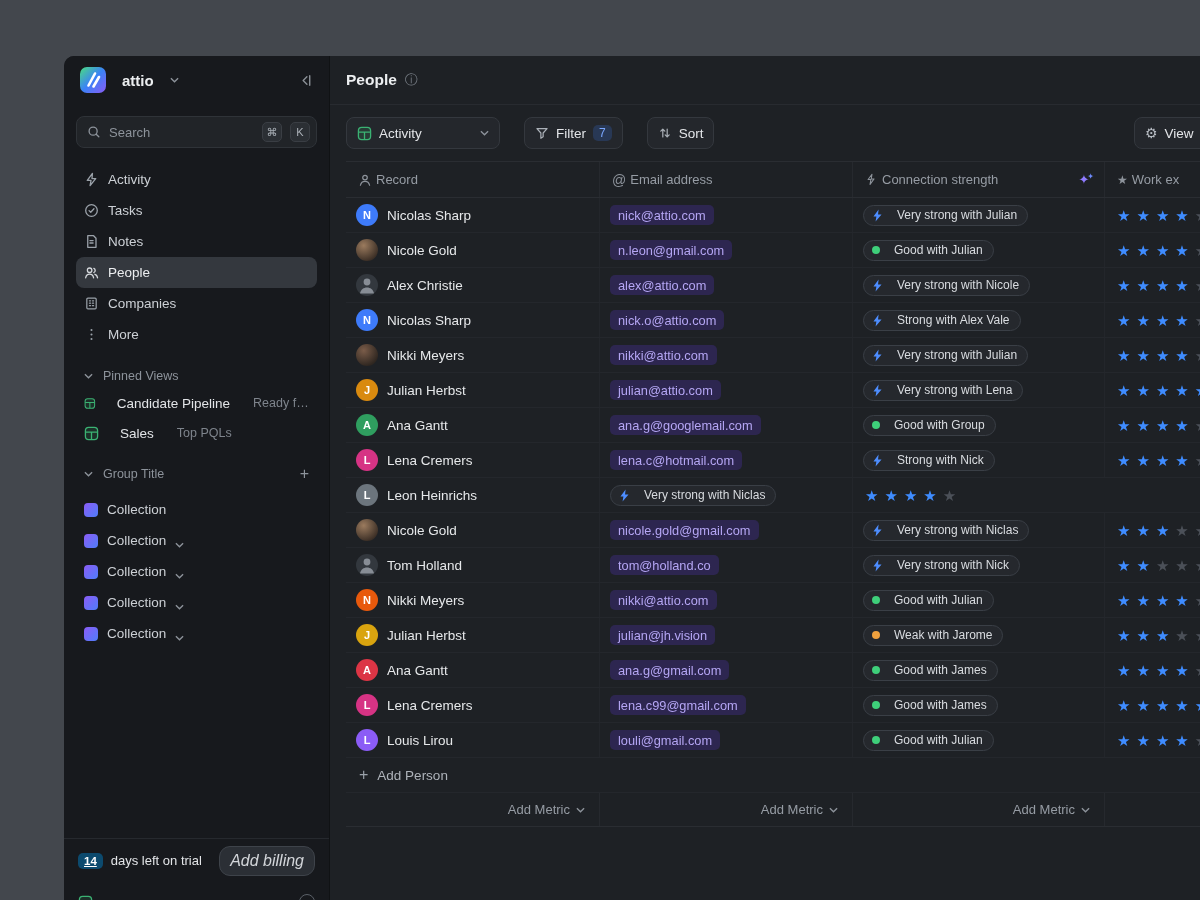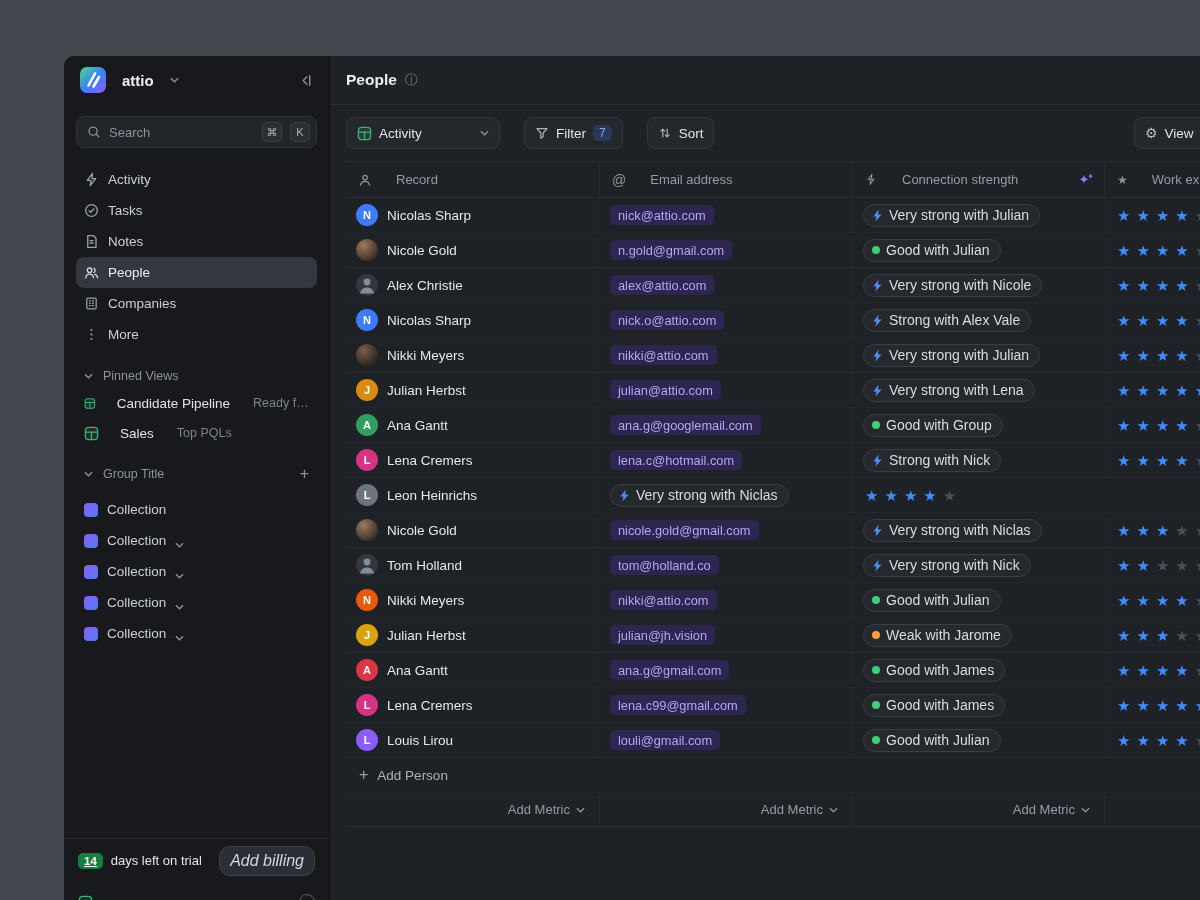--- a/index.html
+++ b/index.html
@@ -36,21 +36,21 @@
   .pinned-item { height:30px; display:flex; align-items:center; gap:21px; padding:0 8px;
                  font-size:13.5px; color:#e2e4e7; cursor:pointer; overflow:hidden; white-space:nowrap; }
   .pinned-meta { color:#7e848c; font-size:12.5px; margin-left:2px; overflow:hidden; text-overflow:ellipsis; }
 
   .coll-item { height:31px; display:flex; align-items:flex-end; gap:9px; padding:0 8px;
                font-size:13.5px; color:#ccd0d5; cursor:pointer; }
   .coll-icon { width:14px; height:14px; border-radius:4px; background:linear-gradient(135deg,#8b5cf6,#4f7df9); flex:none; }
 
   .trial { margin:auto -12px 0; border-top:1px solid #26292e; height:44px; display:flex; align-items:center;
            gap:8px; padding:0 14px; }
-  .trial-badge { background:#15803d; color:#fff; font-size:11.5px; font-weight:700; padding:2px 6px; border-radius:5px;text-decoration:underline; }
+  .trial-badge { background:#0c4a6e; color:#fff; font-size:11.5px; font-weight:700; padding:2px 6px; border-radius:5px;text-decoration:underline; }
   .trial-label { color:#e3e5e8; font-size:13px; }
   .billing-btn { margin-left:auto; background:#2b2f35; border:1px solid #3e434a; border-radius:11px;
                  padding:5px 10px; font-size:16px; color:#d3d6da; cursor:pointer;font-style:italic; }
   .help-row { height:34px; margin:0 -12px; padding:6px 14px 0; display:flex; align-items:center; }
   .help-circle { margin-left:auto; width:16px; height:16px; border-radius:50%; border:1.5px solid #5a6068; }
 
   
   .main { flex:1; min-width:0; display:flex; flex-direction:column; }
   .page-hdr { height:49px; display:flex; align-items:center; gap:8px; padding:0 16px;
               border-bottom:1px solid #282b30; }
@@ -63,38 +63,38 @@
   .activity-select { width:154px; }
   .activity-select .chev { margin-left:auto; }
   .badge7 { background:rgba(62,123,250,.2); color:#7aa7ff; font-size:12px; padding:1px 6px; border-radius:5px; }
   .view-btn { position:absolute; right:-44px; width:110px; }
   .gear { font-size:14px; color:#b7bcc3; }
 
   
   .table { margin-left:16px; display:flex; flex-direction:column; }
   .thead, .trow, .metrics { display:grid; grid-template-columns:254px 253px 252px minmax(0,1fr); }
   .thead { height:37px; border-top:1px solid #2a2d32; border-bottom:1px solid #2a2d32; }
-  .th { display:flex; align-items:center; gap:24px; padding:0 12px; color:#969ca4; font-size:13px;
+  .th { display:flex; align-items:center; gap:4px; padding:0 12px; color:#969ca4; font-size:13px;
         border-right:1px solid #26292e; overflow:hidden; white-space:nowrap; }
   .th:last-child { border-right:none; }
   .th .hicon { color:#8d939b; display:flex; }
   .sparkles { margin-left:auto; color:#8f7bff; font-size:13px; letter-spacing:-2px; }
   .sparkles .sm { font-size:8px; vertical-align:top; color:#6f8cff; }
 
   .trow { height:35px; border-bottom:1px solid #24272c; }
   .cell { display:flex; align-items:center; padding:0 10px; border-right:1px solid #23262b;
           overflow:hidden; white-space:nowrap; }
   .cell:last-child { border-right:none; }
   .cell-record { gap:9px; }
   .avatar { width:22px; height:22px; min-width:22px; border-radius:50%; display:flex; align-items:center;
             justify-content:center; font-size:11px; font-weight:700; color:#fff; overflow:hidden; }
   .name { color:#e6e8ea; font-size:13.5px; }
   .email-pill { background:#2d2650; color:#b5a6f4; font-size:12.8px; padding:2.5px 8px; border-radius:5px; cursor:pointer; }
-  .conn-pill { display:inline-flex; align-items:center; gap:6px; background:#25282d; border:1px solid #3a3f46;
-               border-radius:999px; padding:2.5px 10px 2.5px 8px; font-size:14px; color:#d9dce0; cursor:pointer; }
+  .conn-pill { display:inline-flex; align-items:center; gap:14px; background:#25282d; border:1px solid #3a3f46;
+               border-radius:999px; padding:2.5px 10px 2.5px 8px; font-size:12px; color:#d9dce0; cursor:pointer; }
   .dot { width:8px; height:8px; border-radius:50%; flex:none; }
   .dot.good { background:#3ecf7a; }
   .dot.weak { background:#f0a13e; }
   .cell-stars { gap:6px; padding-left:12px; }
   .star { font-size:15px; color:#4b5058; line-height:1; }
   .star.on { color:#3f8cff; }
 
   .add-person { height:35px; display:flex; align-items:center; gap:9px; padding:0 13px;
                 color:#aeb3ba; font-size:13.5px; border-bottom:1px solid #24272c; cursor:pointer; }
   .add-person .plus { font-size:16px; color:#9aa1a9; line-height:1; }
@@ -377,21 +377,21 @@
                 <span class="star on">★</span>
                 <span class="star">★</span>
               </div>
             </div>
             <div class="trow">
               <div class="cell cell-record">
                 <span class="avatar" style="background: radial-gradient(circle at 35% 30%, rgb(155, 123, 94), rgb(60, 47, 38) 75%);"></span>
                 <span class="name">Nicole Gold</span>
               </div>
               <div class="cell cell-email">
-                <span class="email-pill">n.gold@gmail.com</span>
+                <span class="email-pill">n.leon@gmail.com</span>
               </div>
               <div class="cell cell-conn">
                 <span class="conn-pill">
                   <span class="dot good"></span>
                   <span>Good with Julian</span>
                 </span>
               </div>
               <div class="cell cell-stars">
                 <span class="star on">★</span>
                 <span class="star on">★</span>

